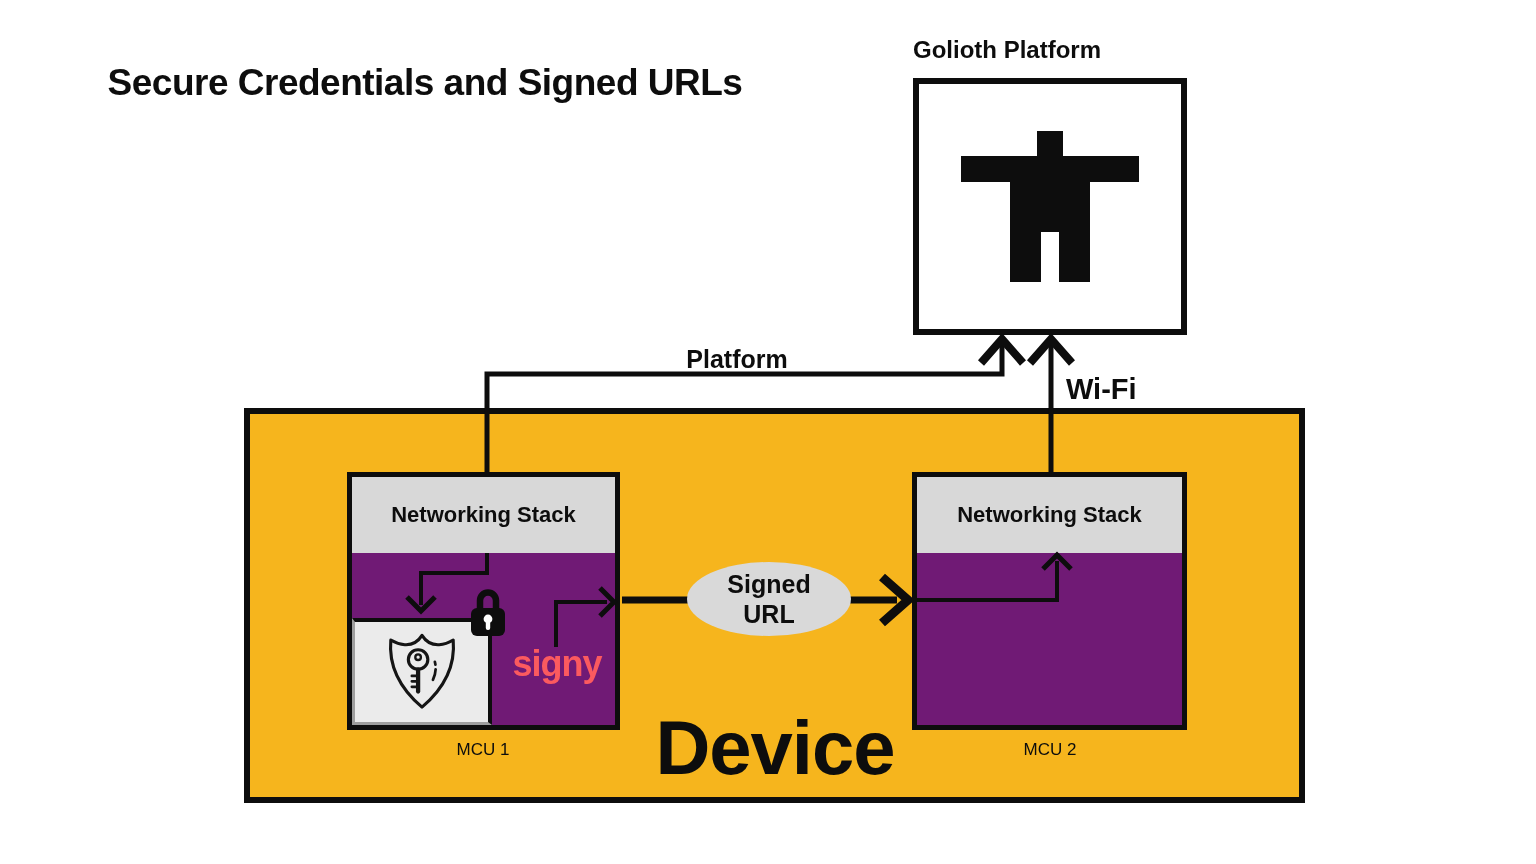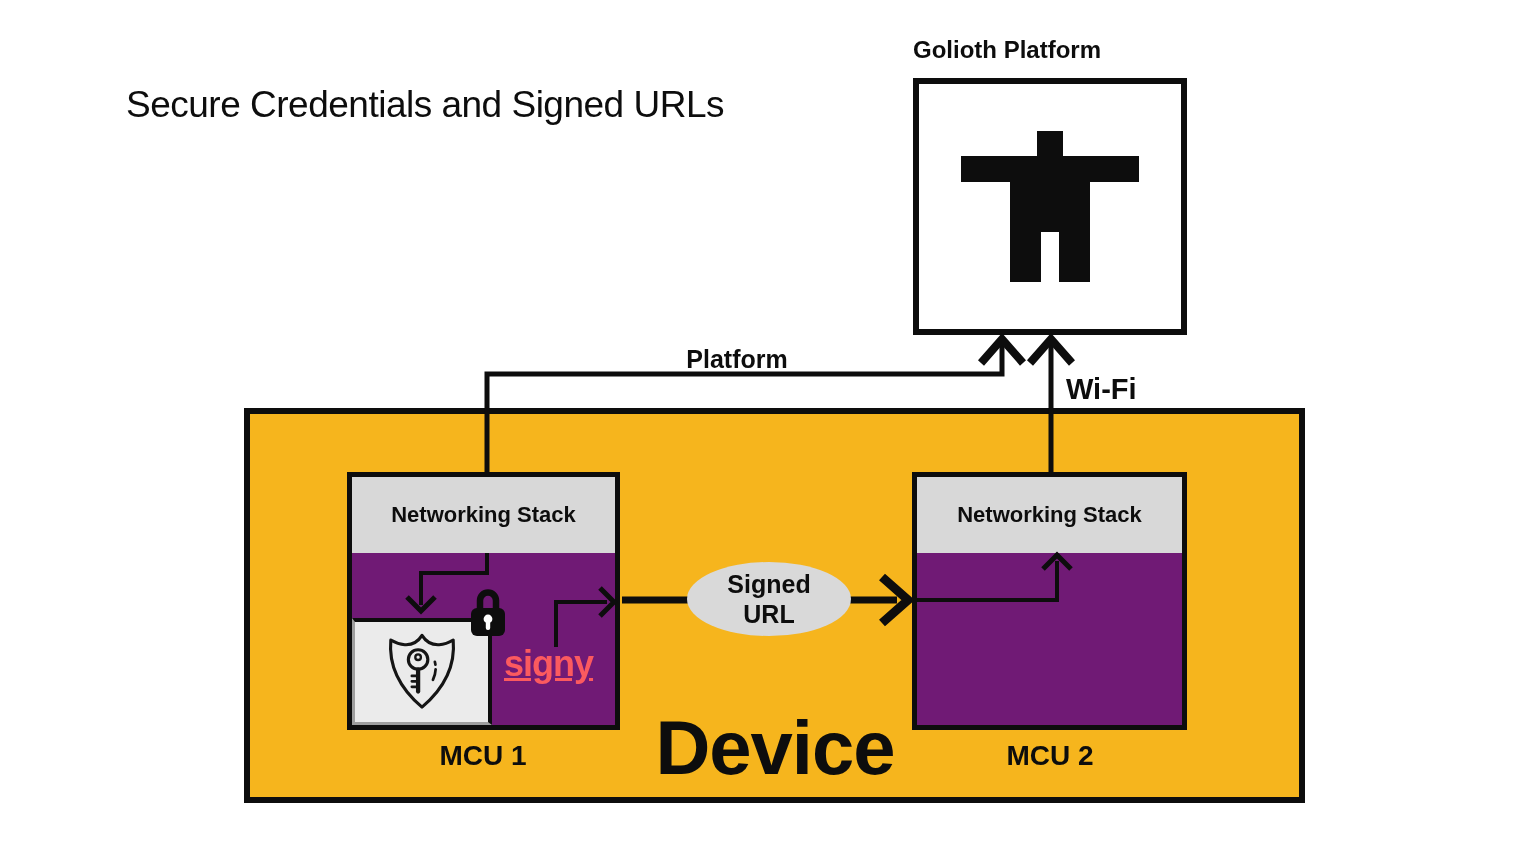--- a/index.html
+++ b/index.html
@@ -21,21 +21,21 @@
   }
   .abs{position:absolute;}
 
   
   .title-block{left:70px;top:62px;width:710px;text-align:center;z-index:2;}
   .title-line{
     font-size:80px;font-weight:bold;letter-spacing:-2px;
     line-height:88px;color:var(--ink);white-space:nowrap;
   }
   .subtitle{
-    margin-top:22px;font-size:37px;font-weight:normal;letter-spacing:-0.5px;
+    font-size:37px;font-weight:bold;letter-spacing:-0.5px;
     color:var(--ink);white-space:nowrap;
   }
 
   
   .platform-label{
     left:913px;top:36px;width:274px;
     font-size:24px;font-weight:bold;z-index:5;white-space:nowrap;
   }
   .platform-box{
     left:913px;top:78px;width:274px;height:257px;
@@ -68,39 +68,39 @@
   }
   .mcu1-box{left:347px;top:472px;width:273px;height:258px;}
   .mcu2-box{left:912px;top:472px;width:275px;height:258px;}
   .stack-header{
     position:absolute;left:0;top:0;width:100%;height:76px;
     background:var(--stack-header-bg);
     display:flex;align-items:center;justify-content:center;
   }
   .stack-label{font-size:22px;font-weight:bold;white-space:nowrap;}
   .mcu-caption{
-    width:220px;text-align:center;font-size:28px;font-weight:bold;z-index:2;
+    width:220px;text-align:center;font-size:17px;font-weight:normal;z-index:2;
   }
   .mcu1-caption{left:373px;top:740px;}
   .mcu2-caption{left:940px;top:740px;}
 
   
   .secure-store{
     position:absolute;left:0;bottom:0;width:140px;height:107px;
     background:var(--store-bg);
     border-top:4px solid var(--ink);
     border-right:4px solid var(--ink);
     border-left:3px solid #9E9E9E;
     border-bottom:3px solid #9E9E9E;
     display:flex;align-items:center;justify-content:center;
   }
   .padlock{position:absolute;left:118px;top:110px;width:36px;height:50px;z-index:3;}
   .signy-label{
-    position:absolute;left:152px;top:166px;width:106px;
-    font-size:36px;font-weight:bold;color:var(--accent-red);letter-spacing:-1px;text-decoration:underline;
+    position:absolute;left:152px;top:166px;width:106px;text-align:center;
+    font-size:36px;font-weight:bold;color:var(--accent-red);letter-spacing:-1px;
   }
 
   
   .signed-url{
     left:687px;top:562px;width:164px;height:74px;border-radius:50%;
     background:var(--ellipse-bg);z-index:4;
     display:flex;flex-direction:column;align-items:center;justify-content:center;
   }
   .signed-url span{font-size:25px;font-weight:bold;line-height:30px;}
 

